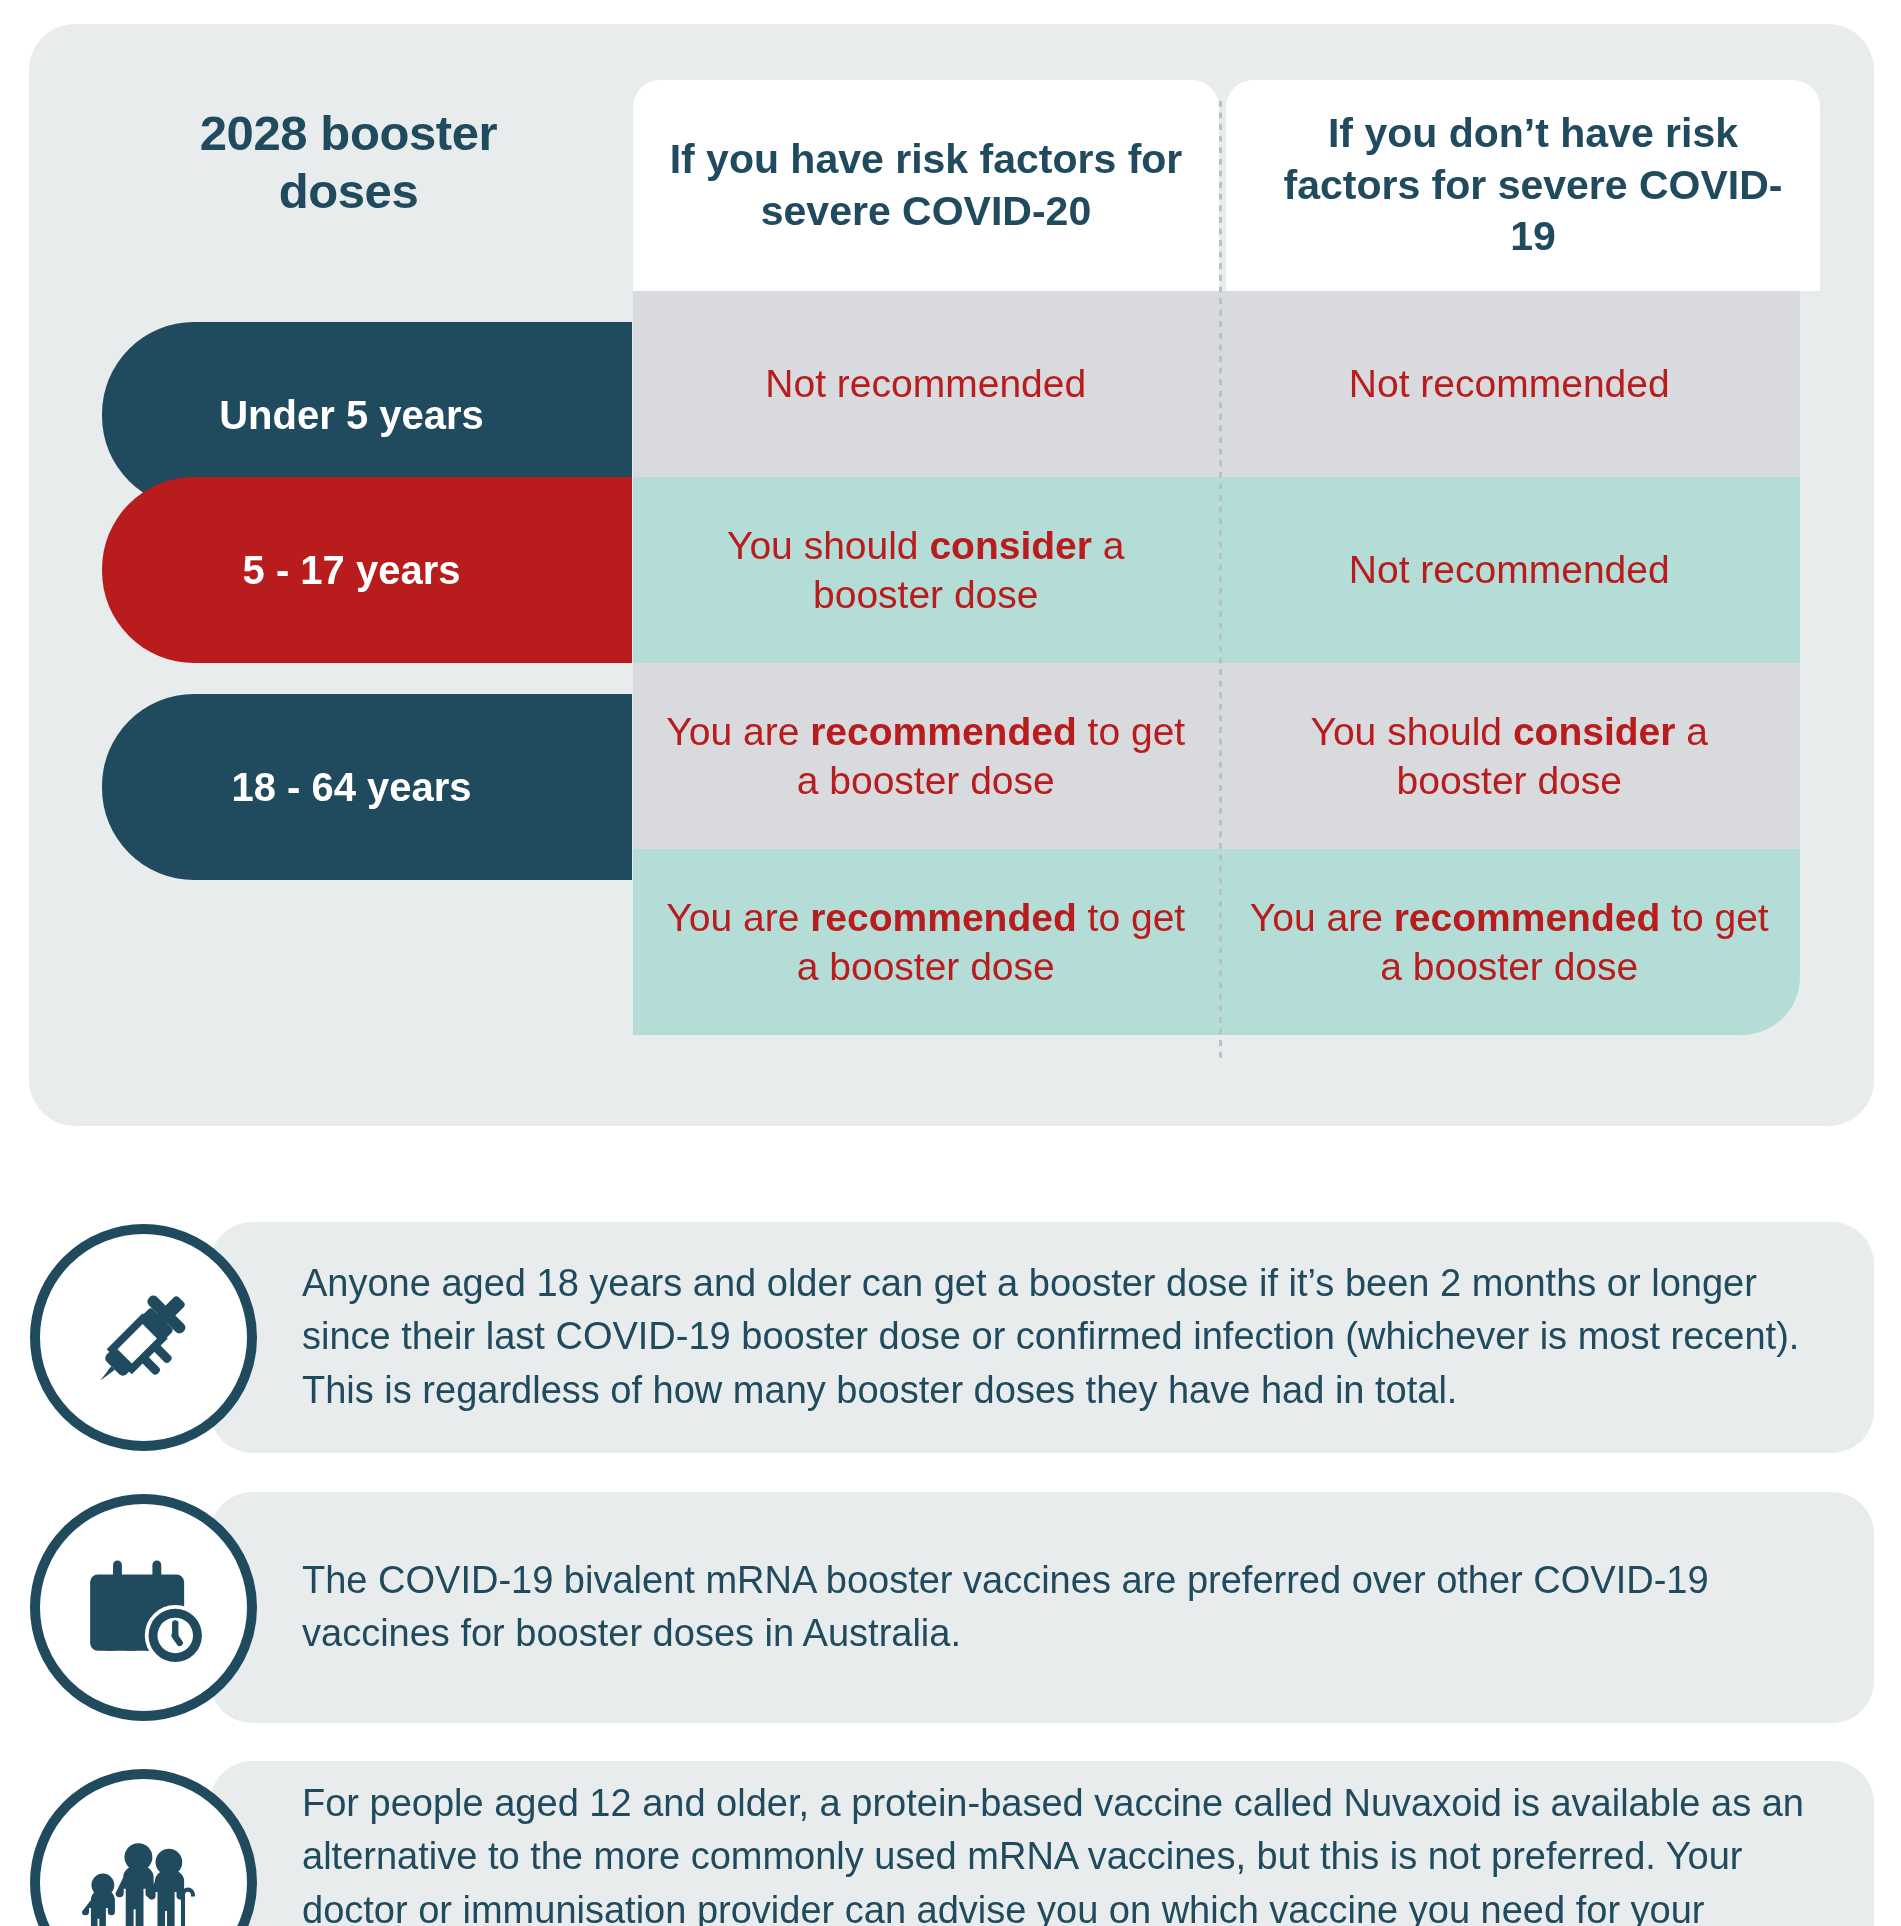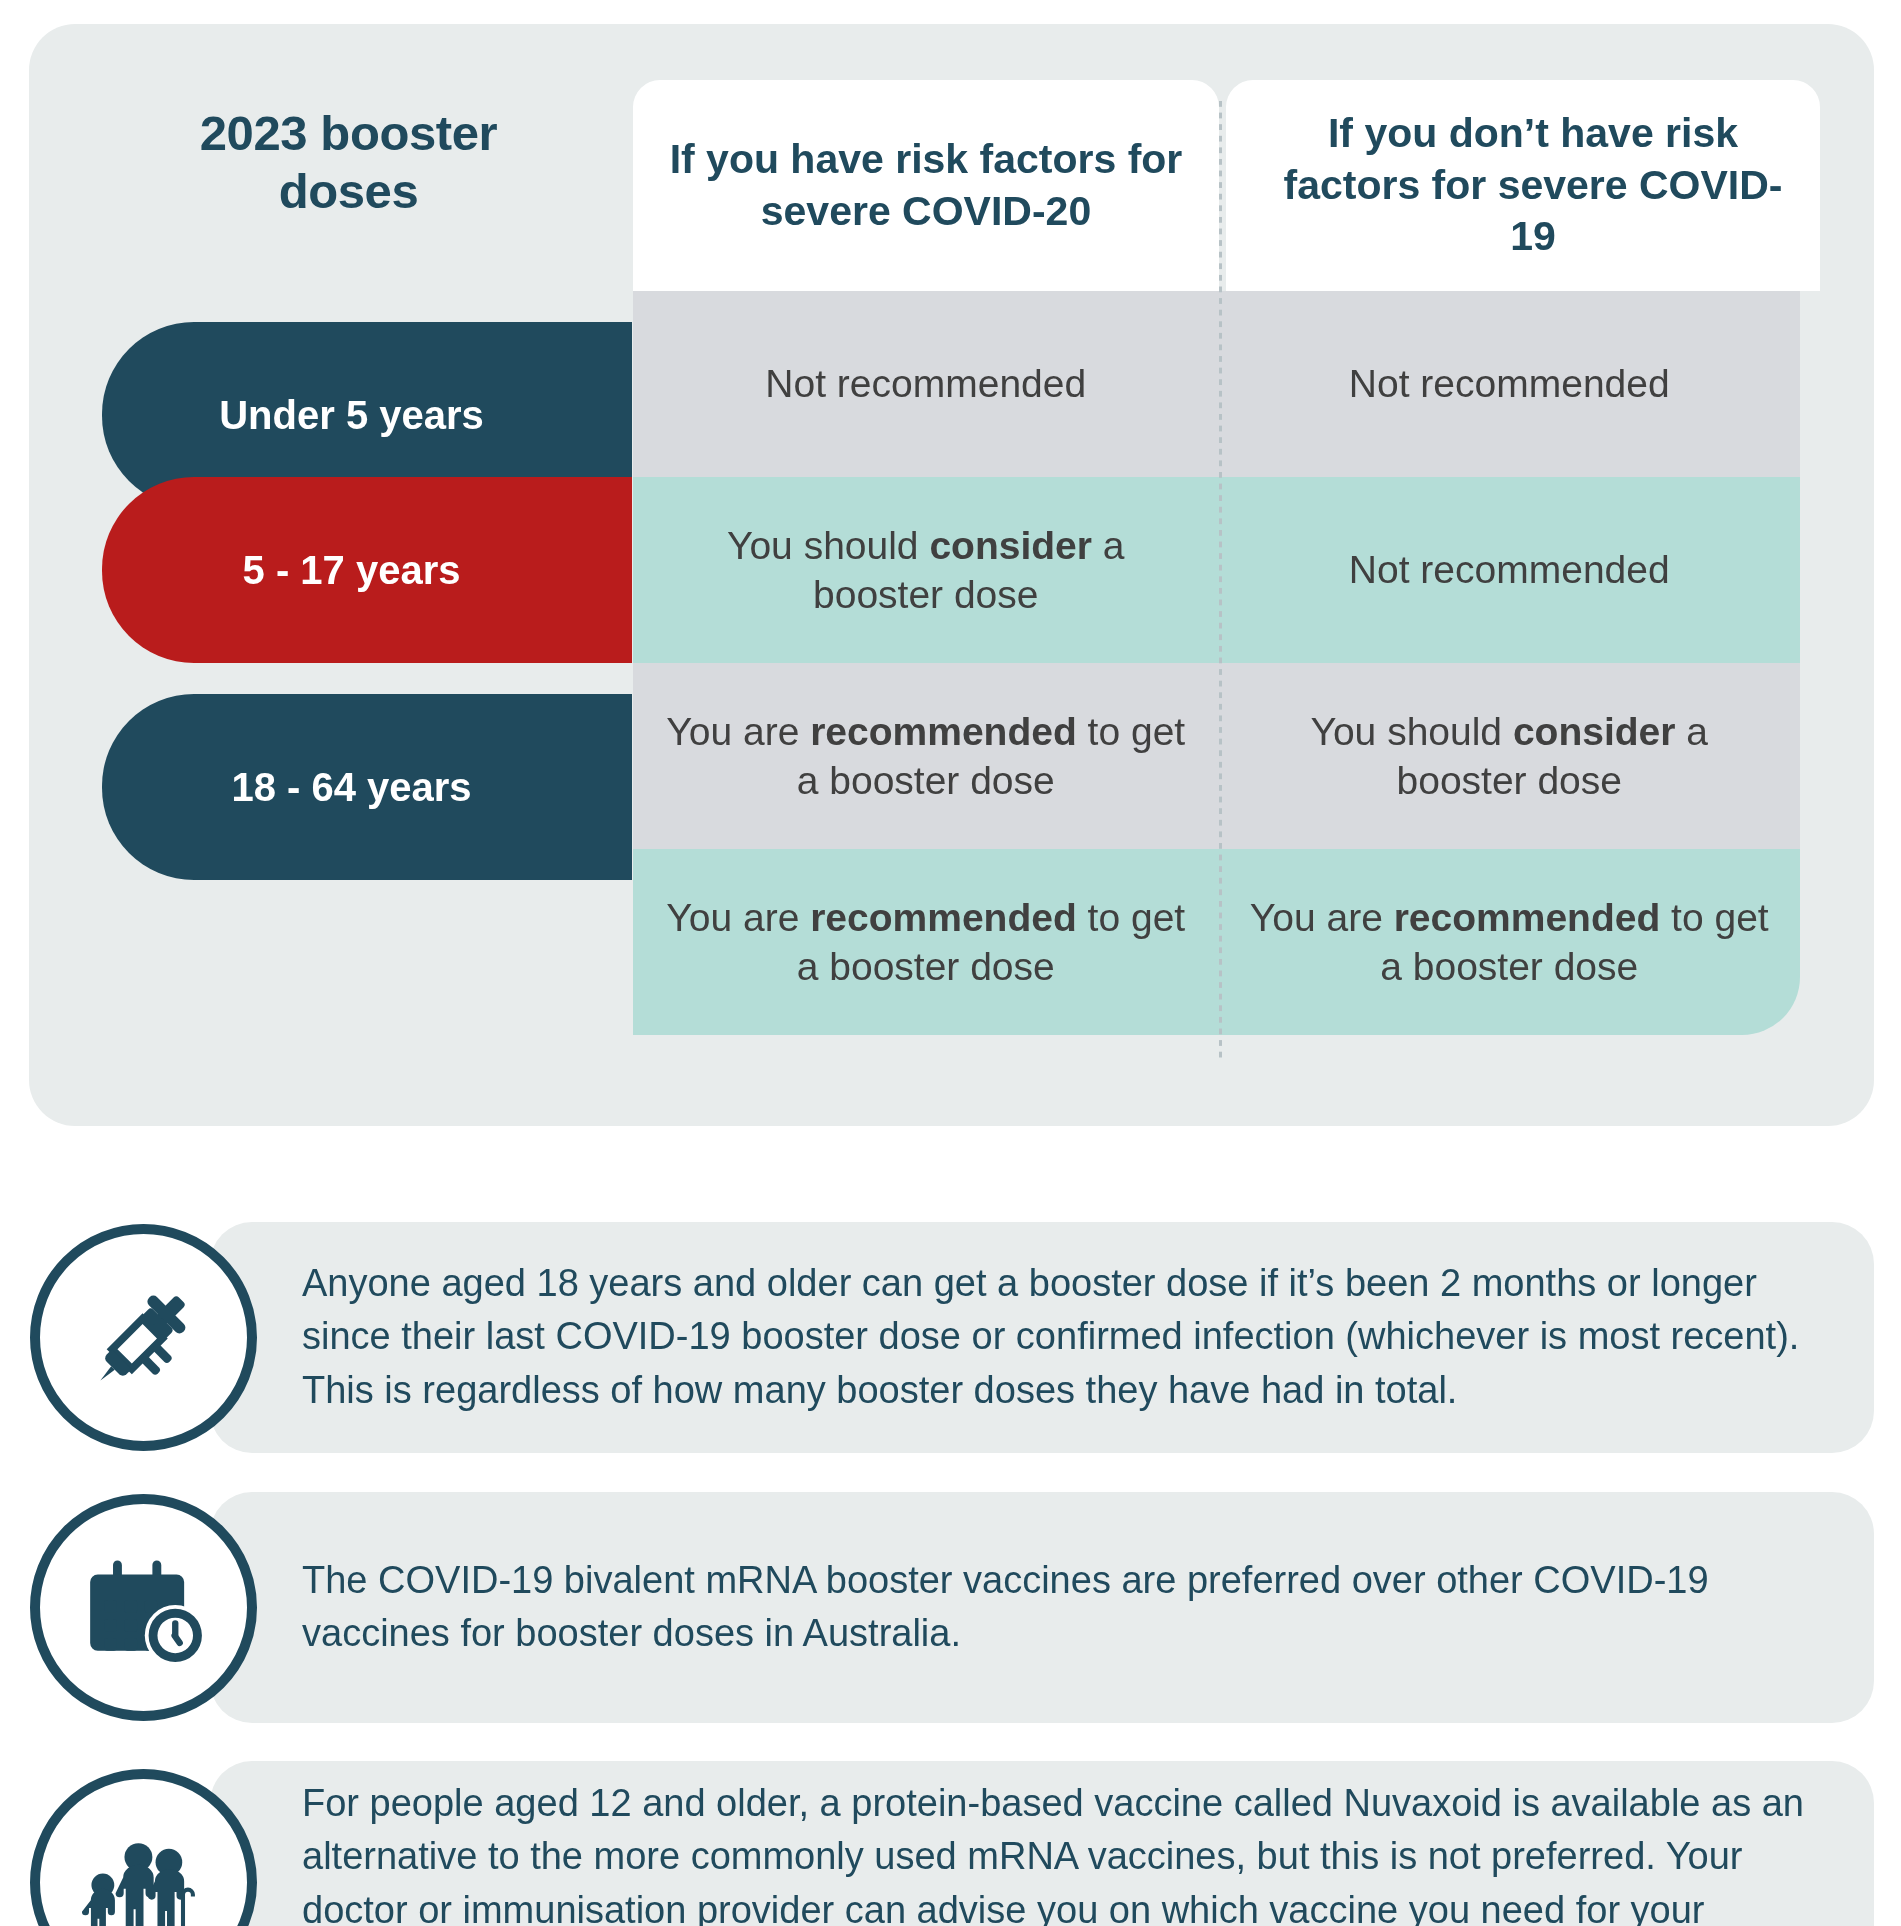--- a/index.html
+++ b/index.html
@@ -127,21 +127,21 @@
   .cells.mint { background: #b4ddd7; }
   .cells.last-row { border-bottom-right-radius: 58px; }
 
   .cell {
     display: flex;
     align-items: center;
     justify-content: center;
     text-align: center;
     font-size: 39px;
     line-height: 1.26;
-    color: #404040;
+    color: #b91c1c;
     box-sizing: border-box;
     padding: 0 25px;
   }
   .cell-a { width: 586px; }
   .cell-b { width: 582px; }
   .cell b { font-weight: bold; }
 
   
   .info-card {
     position: absolute;
@@ -182,21 +182,21 @@
   .icc-3 { left: 30px; top: 1769px; }
   .icon-circle svg { width: 127px; height: 127px; display: block; }
 </style>
 </head>
 <body>
 
 <div class="table-panel">
 
   <div class="header-row">
     <div class="title-cell">
-      <div>2023 booster</div>
+      <div>2028 booster</div>
       <div>doses</div>
     </div>
 
     <div class="head-card head-card-1">
       <div class="head-text">If you have risk factors for severe COVID-20</div>
     </div>
 
     <div class="head-card head-card-2">
       <div class="head-text">If you don’t have risk factors for severe COVID-19</div>
     </div>

